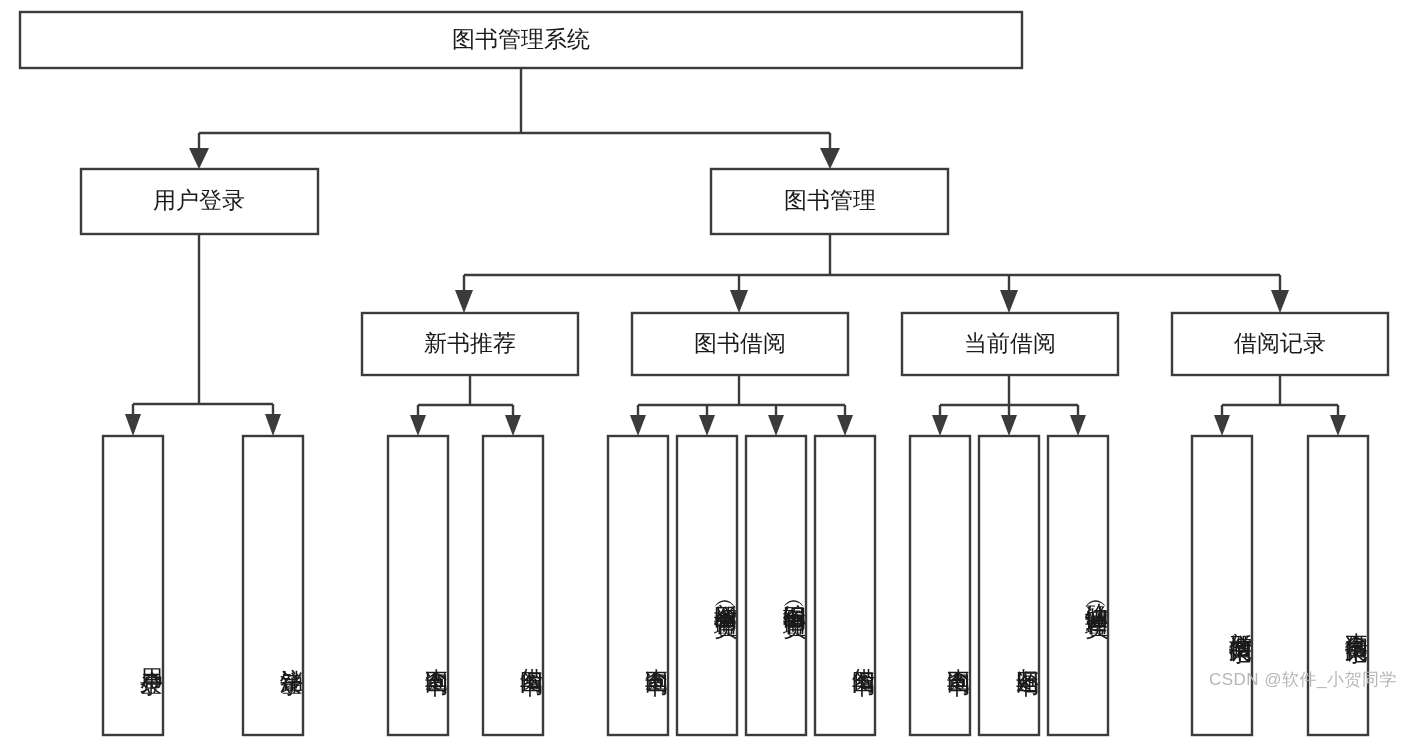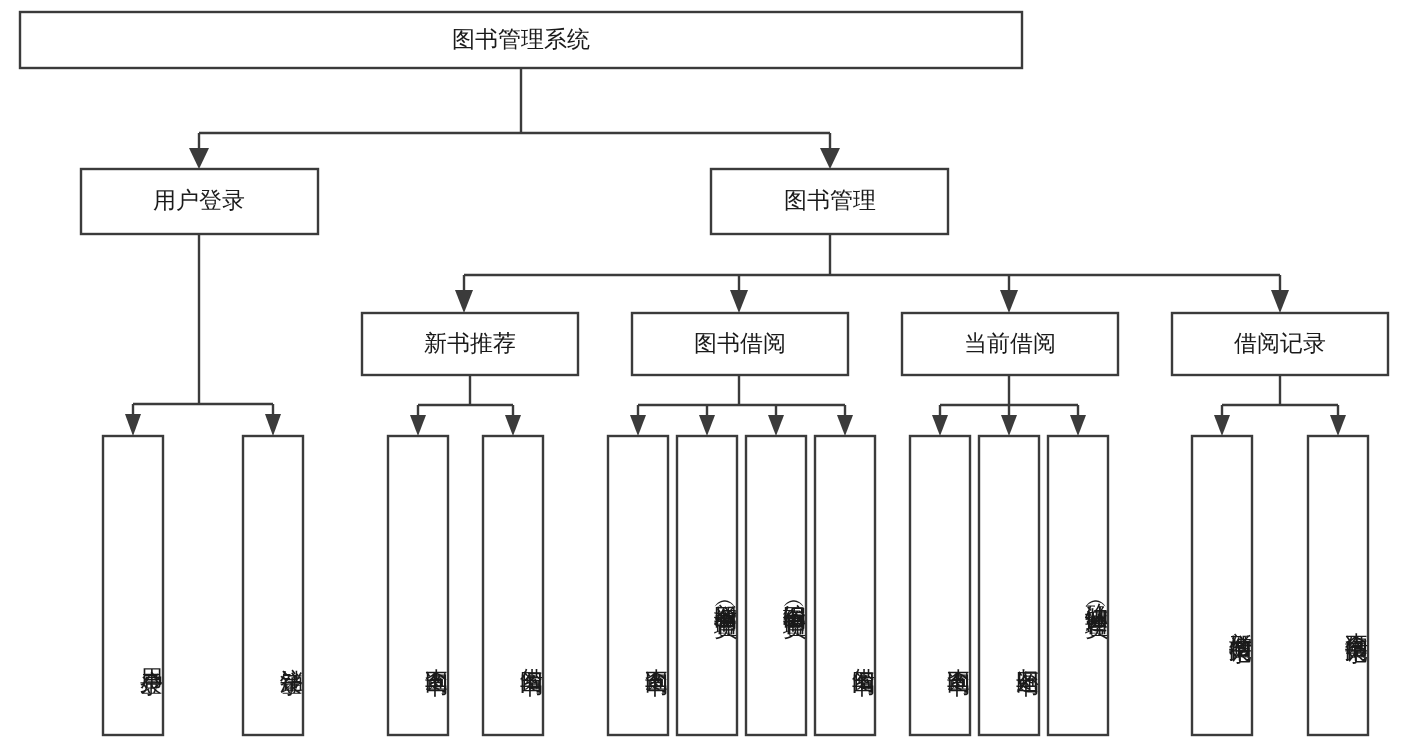--- a/index.html
+++ b/index.html
@@ -236,14 +236,15 @@
   <div class="leaf-label" style="left:746px; top:436px; width:60px; height:299px; padding-top:8px;">编辑图书（管理员）</div>
   <div class="leaf-label" style="left:815px; top:436px; width:60px; height:299px; padding-top:68px;">借阅图书</div>
 
   <div class="leaf-label" style="left:910px; top:436px; width:60px; height:299px; padding-top:68px;">查询图书</div>
   <div class="leaf-label" style="left:979px; top:436px; width:60px; height:299px; padding-top:68px;">归还图书</div>
   <div class="leaf-label" style="left:1048px; top:436px; width:60px; height:299px; padding-top:8px;">确认归还（管理员）</div>
 
   <div class="leaf-label" style="left:1192px; top:436px; width:60px; height:299px; padding-top:34px;">新增借阅记录</div>
   <div class="leaf-label" style="left:1308px; top:436px; width:60px; height:299px; padding-top:34px;">查询借阅记录</div>
 
+  <div class="watermark">CSDN @软件_小贺同学</div>
 
 </div>
 
 </body></html>

